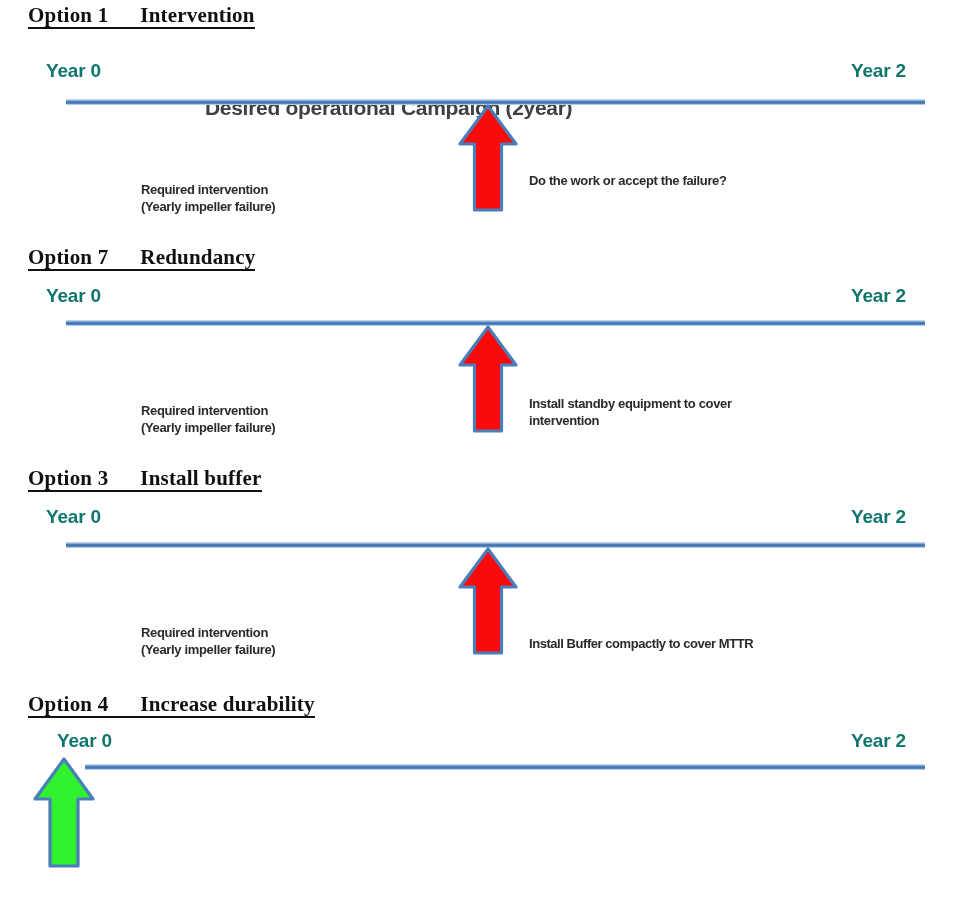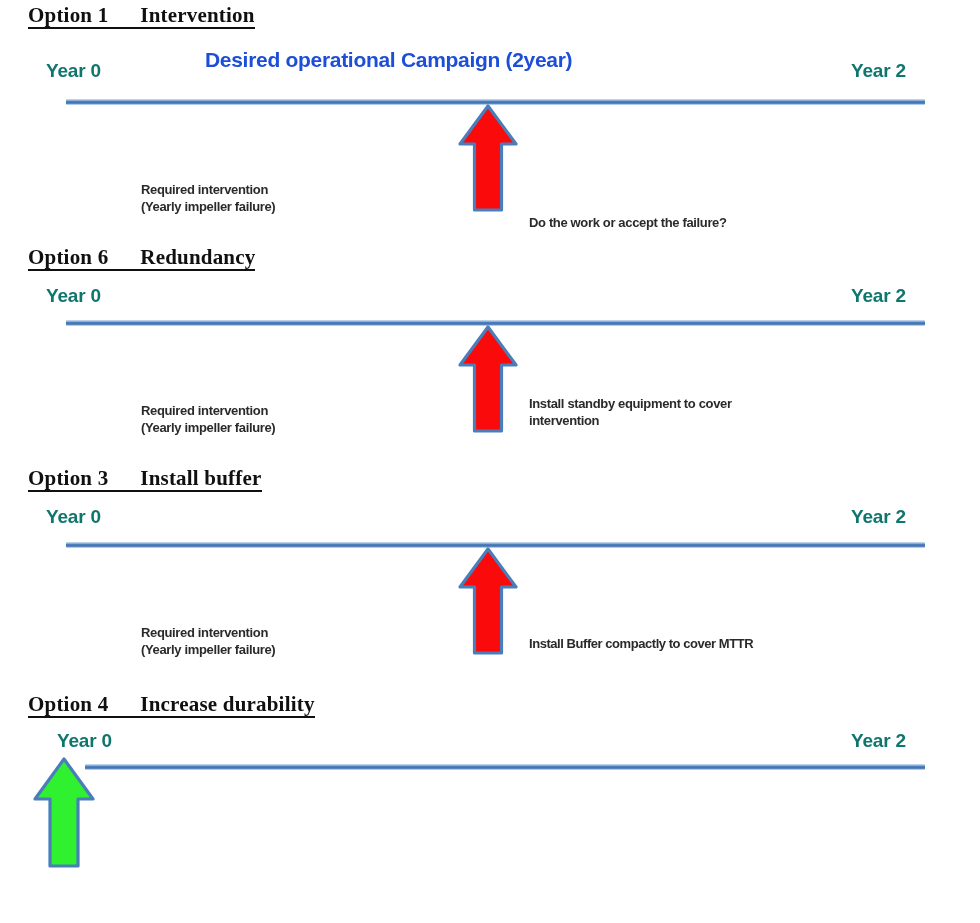--- a/index.html
+++ b/index.html
@@ -46,23 +46,24 @@
     white-space: nowrap;
     letter-spacing: -0.2px;
   }
 
   
   .campaign-caption {
     position: absolute;
     font-family: "Liberation Sans", sans-serif;
     font-weight: bold;
     font-size: 21px;
-    color: #1d4ed8;
+    color: #404040;
     white-space: nowrap;
     letter-spacing: -0.3px;
+    margin-top: 48px;
   }
 
   
   .timeline {
     position: absolute;
     height: 6px;
     background: linear-gradient(to bottom,
         #cfdff2 0%,
         #a7c3e6 18%,
         #4a7ebb 42%,
@@ -108,23 +109,23 @@
 
   <div class="arrow" style="left:457px; top:103px;">
     <svg width="62" height="110" viewBox="0 0 62 110">
       <polygon points="31,3 59,41 44.5,41 44.5,107 17.5,107 17.5,41 3,41" fill="#fa0a0a" stroke="#4a7ebb" stroke-width="3.2" stroke-linejoin="round"></polygon>
     </svg>
   </div>
 
   <div class="note" style="left:141px; top:182px;">Required intervention
 (Yearly impeller failure)</div>
 
-  <div class="note" style="left:529px; top:173px;margin-top:42px;">Do the work or accept the failure?</div>
+  <div class="note" style="left:529px; top:173px;">Do the work or accept the failure?</div>
 
-  <div class="opt-heading" style="left:28px; top:246px;">Option 6  Redundancy</div>
+  <div class="opt-heading" style="left:28px; top:246px;">Option 7  Redundancy</div>
 
   <div class="year-label" style="left:46px; top:285px;">Year 0</div>
 
   <div class="year-label" style="left:851px; top:285px;">Year 2</div>
 
   <div class="timeline" style="left:66px; top:320px; width:859px;"></div>
 
   <div class="arrow" style="left:457px; top:324px;">
     <svg width="62" height="110" viewBox="0 0 62 110">
       <polygon points="31,3 59,41 44.5,41 44.5,107 17.5,107 17.5,41 3,41" fill="#fa0a0a" stroke="#4a7ebb" stroke-width="3.2" stroke-linejoin="round"></polygon>

